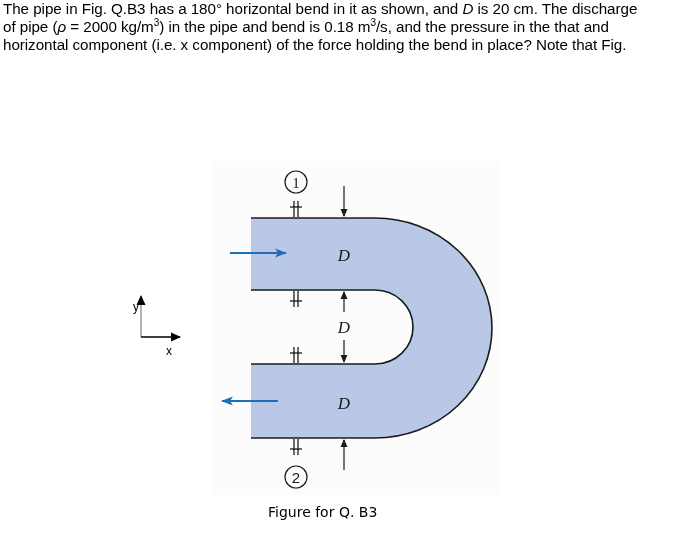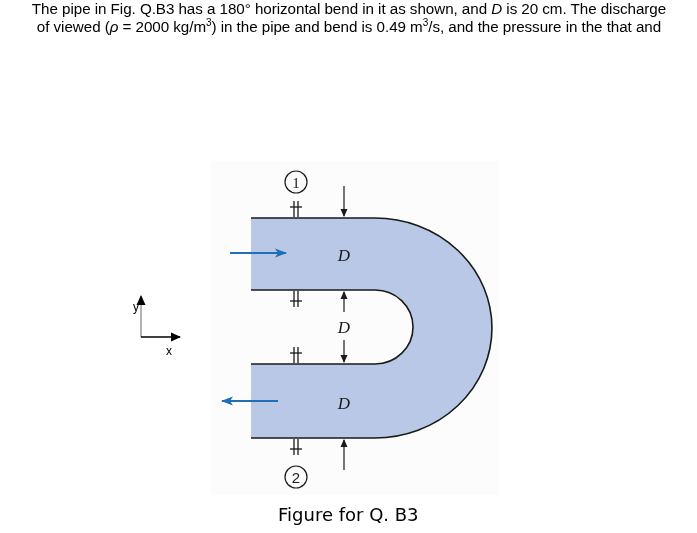--- a/index.html
+++ b/index.html
@@ -1,37 +1,37 @@
 <!DOCTYPE html>
 <html><head>
 <meta charset="utf-8">
 <style>
   html, body { margin: 0; padding: 0; background: #ffffff; }
   body { width: 697px; height: 533px; position: relative; overflow: hidden; font-family: "Liberation Sans", sans-serif; }
   .question {
     position: absolute; left: 3px; top: 0px; width: 692px;
     font-size: 15.2px; line-height: 18.2px; color: #000;
     letter-spacing: -0.05px;
-    text-align: center;
   }
   .question .line { display: block; white-space: nowrap; }
   .question i { font-style: italic; }
   .question sup { font-size: 10px; line-height: 0; vertical-align: 6px; }
   .figure-svg { position: absolute; left: 0; top: 0; }
   .caption {
-    position: absolute; left: 278px; top: 504px;
-    font-family: "DejaVu Sans", sans-serif; font-size: 18px; color: #000;
+    position: absolute; left: 268px; top: 504px;
+    font-family: "DejaVu Sans", sans-serif; font-size: 14px; color: #000;
   }
 </style>
 </head>
 <body>
 
 <div class="question">
   <span class="line"><span>The pipe in Fig. Q.B3 has a 180° horizontal bend in it as shown, and </span><i>D</i><span> is 20 cm.  The discharge</span></span>
-  <span class="line"><span>of viewed (</span><i>ρ</i><span> = 2000 kg/m</span><sup>3</sup><span>) in the pipe and bend is 0.49 m</span><sup>3</sup><span>/s, and the pressure in the that and</span></span>
+  <span class="line"><span>of pipe (</span><i>ρ</i><span> = 2000 kg/m</span><sup>3</sup><span>) in the pipe and bend is 0.18 m</span><sup>3</sup><span>/s, and the pressure in the that and</span></span>
+  <span class="line">horizontal component (i.e. x component) of the force holding the bend in place? Note that Fig.</span>
 </div>
 
 <svg class="figure-svg" width="697" height="533" viewBox="0 0 697 533">
   <defs>
     <marker id="blk" markerWidth="8" markerHeight="8" refX="7" refY="4" orient="auto" markerUnits="userSpaceOnUse">
       <path d="M0,0.5 L8,4 L0,7.5 Z" fill="#1a1a1a"></path>
     </marker>
     <marker id="blu" markerWidth="12" markerHeight="10" refX="11" refY="5" orient="auto" markerUnits="userSpaceOnUse">
       <path d="M0,0.5 L12,5 L0,9.5 L3,5 Z" fill="#1f6fb8"></path>
     </marker>

